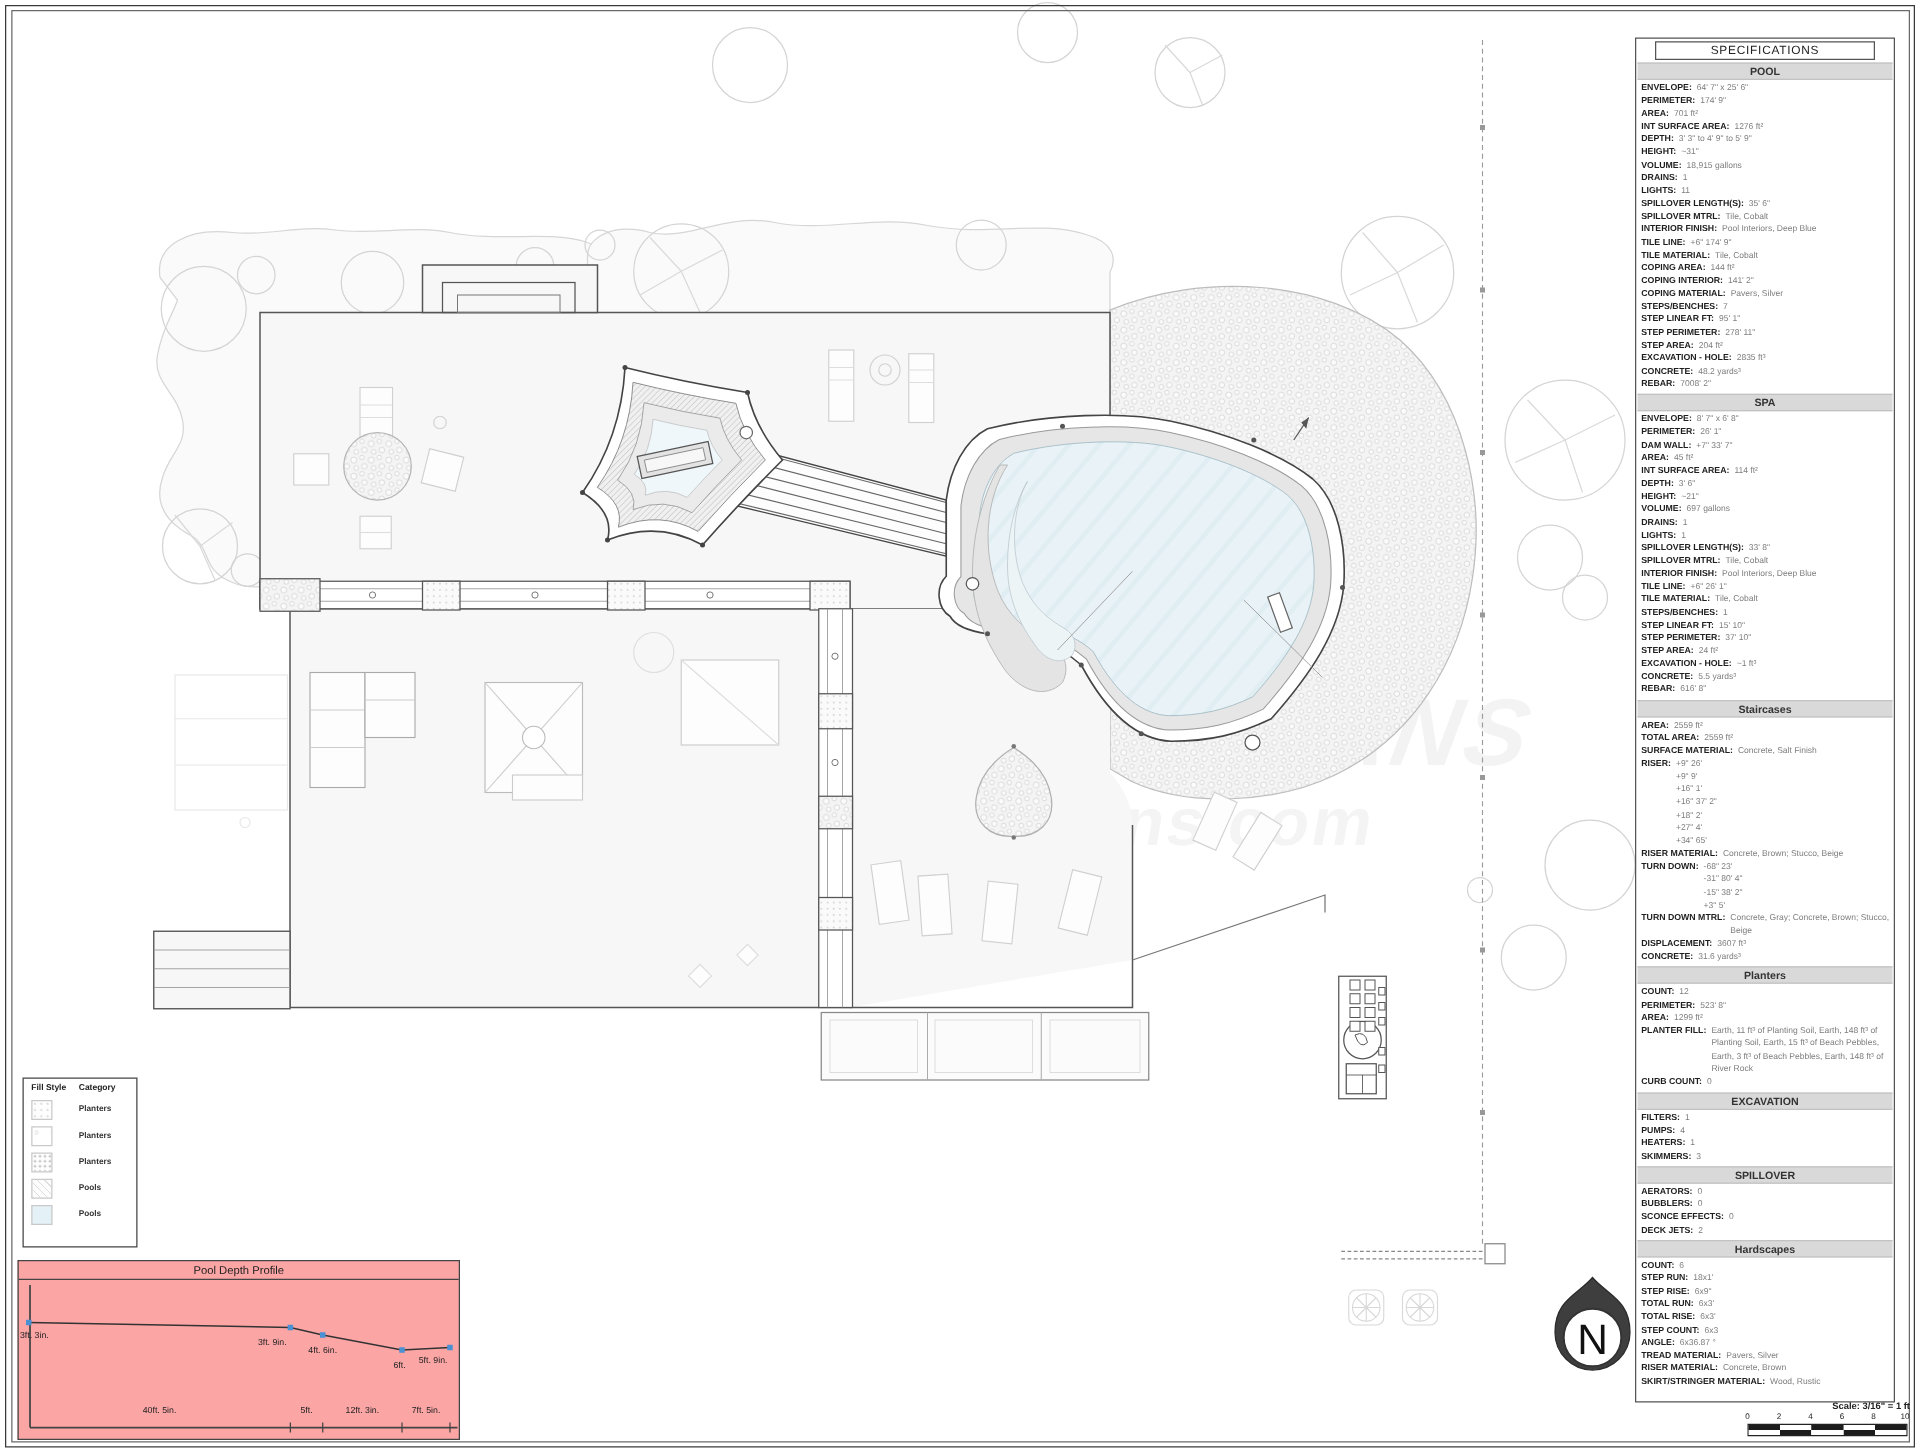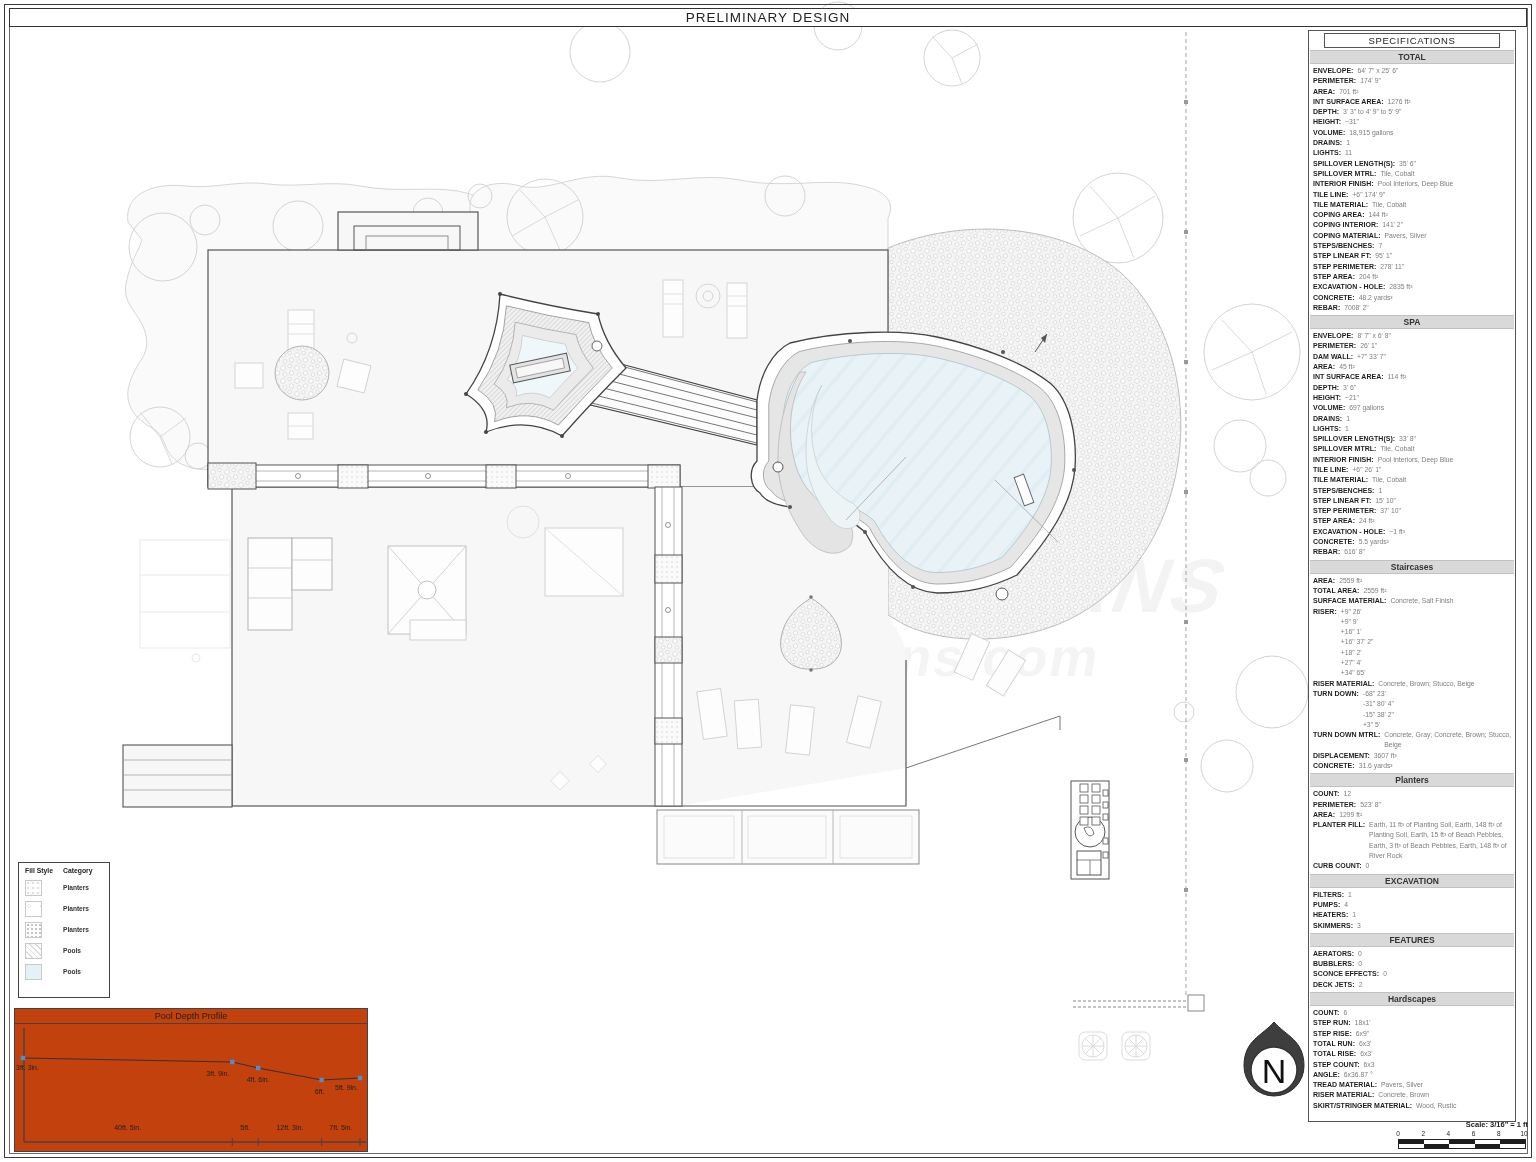--- a/index.html
+++ b/index.html
@@ -28,21 +28,21 @@
   .legend-head span:first-child{width:38px;}
   .legend-row{display:flex;align-items:center;height:21px;}
   .sw{width:17px;height:16px;border:1px solid #c9c9c9;margin-right:21px;box-sizing:border-box;background:#fdfdfd;}
   .sw-dots-light{background-image:radial-gradient(circle 1px at 2px 2px,#ddd 90%,transparent);background-size:5px 5px;}
   .sw-pebbles{background-image:radial-gradient(circle 2px at 3px 4px,#fff 55%,#bfbfbf 70%,#fff 85%),radial-gradient(circle 2px at 8px 8px,#fff 55%,#bfbfbf 70%,#fff 85%),radial-gradient(circle 2px at 12px 3px,#fff 55%,#bfbfbf 70%,#fff 85%);background-size:13px 12px;}
   .sw-dots{background-image:radial-gradient(circle 1px at 2px 2px,#c4c4c4 90%,transparent);background-size:4px 4px;}
   .sw-hatch{background-image:repeating-linear-gradient(45deg,#ddd 0 1px,transparent 1px 4px);}
   .sw-water{background:#e4f1f7;}
   .legend-row .cat{font-size:6.6px;font-weight:bold;color:#333;}
   
-  .depth-box{position:absolute;left:14px;top:1008px;width:354px;height:144px;border:1px solid #444;background:#c2410c;
+  .depth-box{position:absolute;left:14px;top:1008px;width:354px;height:144px;border:1px solid #444;background:#fca5a5;
     box-sizing:border-box;z-index:4;}
   .depth-title{height:14px;border-bottom:1px solid #444;text-align:center;font-size:9px;color:#222;line-height:14px;}
   
   .north{position:absolute;left:1232px;top:1018px;width:84px;height:96px;z-index:4;}
   .scalebar{position:absolute;left:1396px;top:1120px;width:136px;z-index:4;}
   .scalebar .lab{font-size:7.5px;font-weight:bold;color:#222;text-align:right;padding-right:4px;}
   .ruler-wrap{position:relative;margin-top:1px;height:20px;}
   .ruler-nums{position:relative;height:8px;}
   .ruler-nums span{position:absolute;top:0;transform:translateX(-50%);font-size:6.5px;color:#222;}
   .ruler{position:absolute;left:2px;top:9px;width:126px;height:8px;border:1px solid #222;display:flex;flex-direction:column;}
@@ -313,28 +313,25 @@
           <rect x="-14" y="-14" width="28" height="28" rx="6"></rect>
           <circle r="11"></circle>
       <path d="M0,-11 V11 M-11,0 H11 M-8,-8 L8,8 M-8,8 L8,-8"></path>
         </g>
   </g>
 </svg>
 
 <div class="page-border"></div>
 <div class="page-border-inner"></div>
 
-<div class="title-bar">
-  <span>PRELIMINARY DESIGN</span>
-</div>
 
 <div class="spec-panel">
   <div class="spec-title">SPECIFICATIONS</div>
   <div>
-        <div class="sec-h">TOTAL</div>
+        <div class="sec-h">POOL</div>
         <div class="sec-row">
           <span class="lbl">ENVELOPE:</span>
           <span class="val">64' 7" x 25' 6"</span>
         </div>
         <div class="sec-row">
           <span class="lbl">PERIMETER:</span>
           <span class="val">174' 9"</span>
         </div>
         <div class="sec-row">
           <span class="lbl">AREA:</span>
@@ -591,21 +588,21 @@
           <span class="val">4</span>
         </div>
         <div class="sec-row">
           <span class="lbl">HEATERS:</span>
           <span class="val">1</span>
         </div>
         <div class="sec-row">
           <span class="lbl">SKIMMERS:</span>
           <span class="val">3</span>
         </div>
-        <div class="sec-h">FEATURES</div>
+        <div class="sec-h">SPILLOVER</div>
         <div class="sec-row">
           <span class="lbl">AERATORS:</span>
           <span class="val">0</span>
         </div>
         <div class="sec-row">
           <span class="lbl">BUBBLERS:</span>
           <span class="val">0</span>
         </div>
         <div class="sec-row">
           <span class="lbl">SCONCE EFFECTS:</span>

